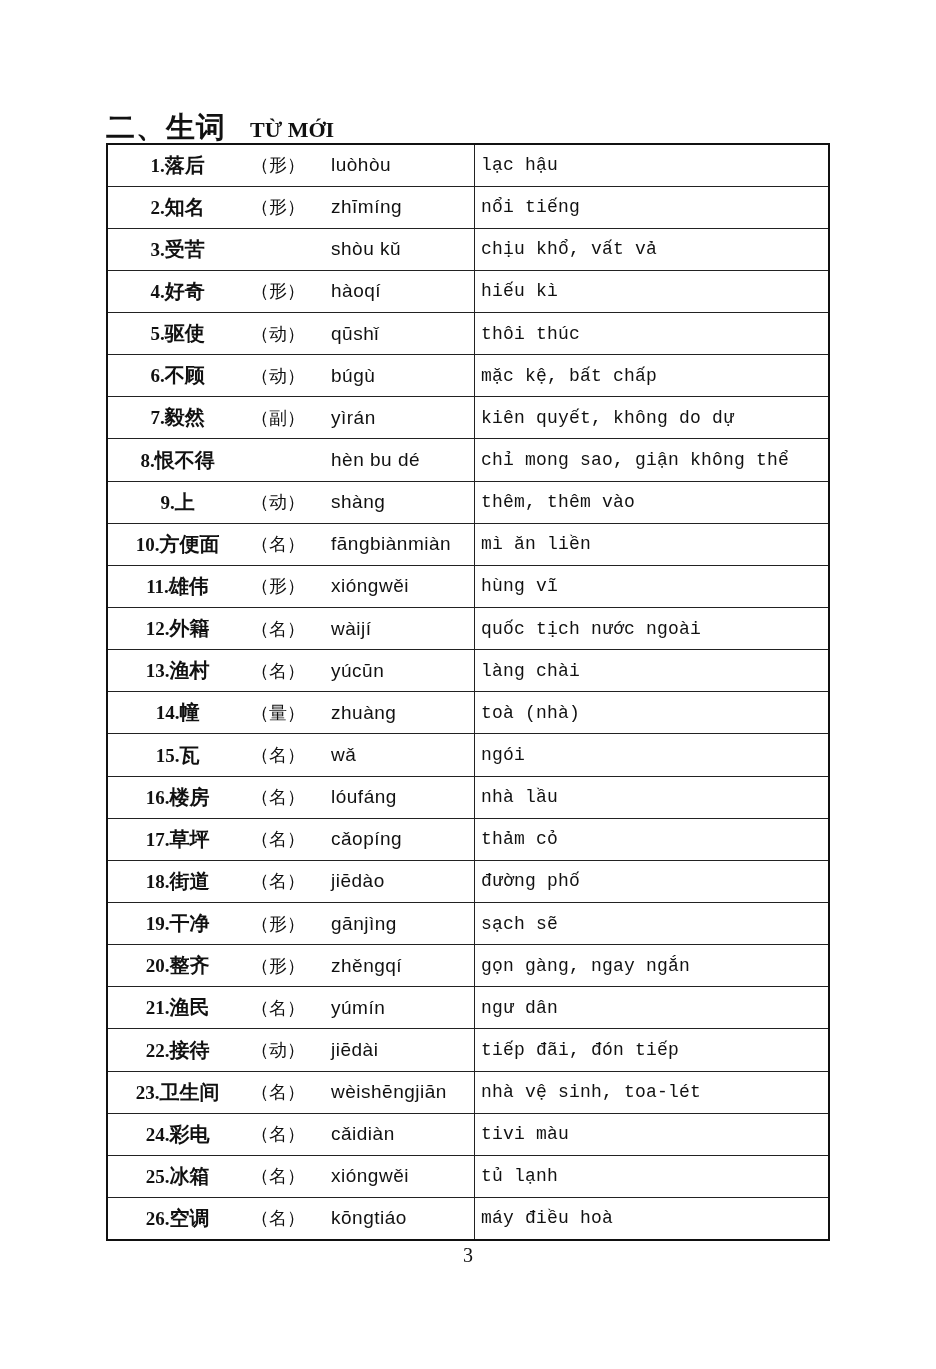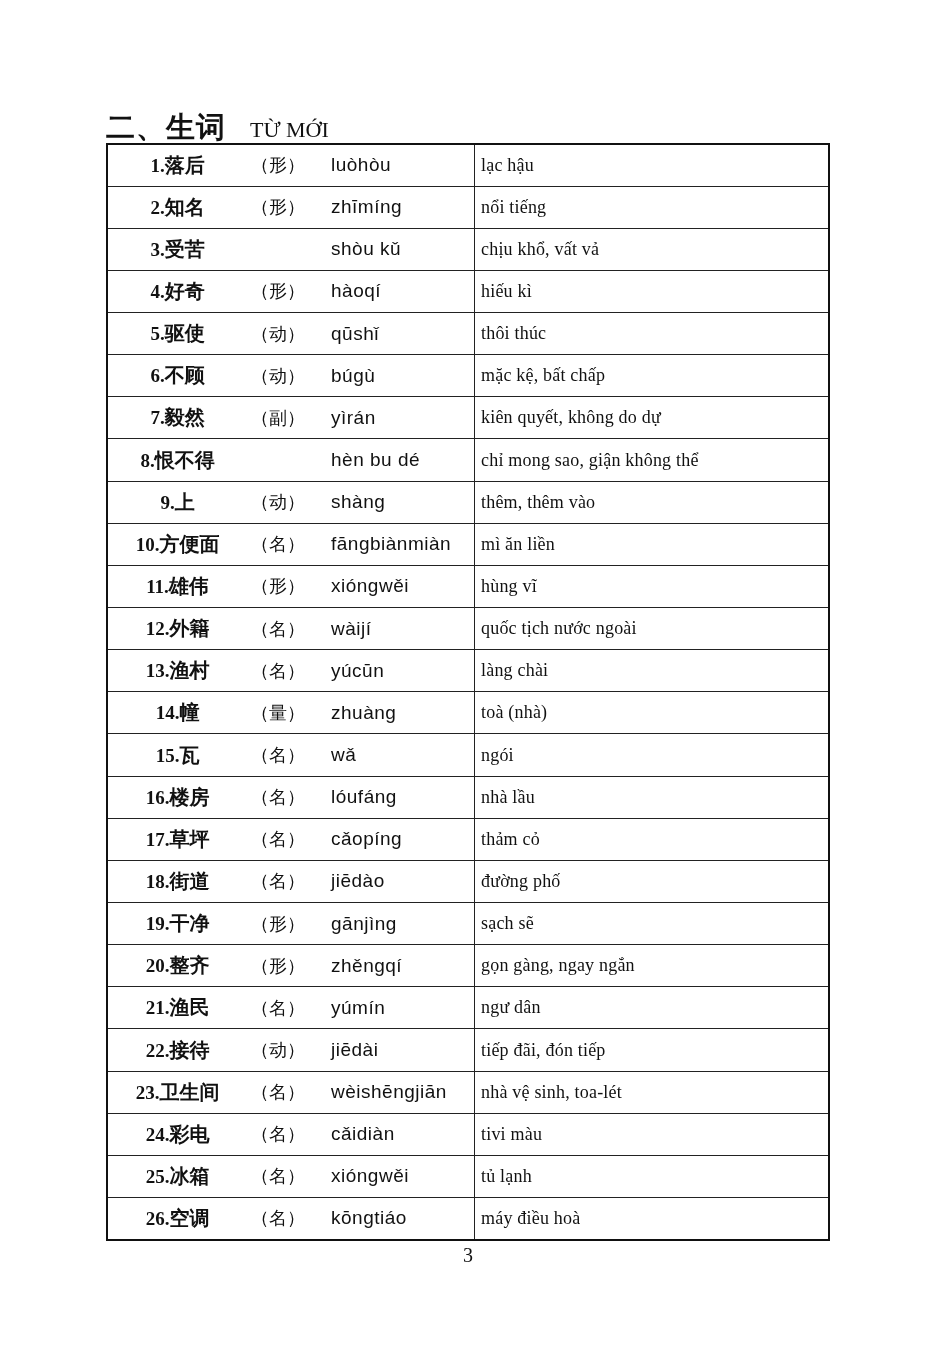--- a/index.html
+++ b/index.html
@@ -5,21 +5,21 @@
     html, body { margin: 0; padding: 0; background: #ffffff; }
     body { width: 936px; height: 1369px; position: relative; overflow: hidden; color: #111; }
     .heading {
       position: absolute; left: 106px; top: 82px; height: 40px;
       display: flex; align-items: baseline;
     }
     .heading .cn {
       font-family: "DejaVu Sans", sans-serif; font-weight: bold; font-size: 29px; letter-spacing: 1px; text-align: center;
     }
     .heading .vn {
-      font-family: "Liberation Serif", serif; font-weight: normal; font-size: 22px; margin-left: 24px; margin-top: 35px;
+      font-family: "Liberation Serif", serif; font-weight: bold; font-size: 22px; margin-left: 24px; margin-top: 35px;
     }
     table.vocab {
       position: absolute; left: 106px; top: 143px;
       width: 724px; border-collapse: collapse;
       border: 2px solid #111;
     }
     table.vocab tr { height: 42.15px; }
     table.vocab td {
       border-top: 1.5px solid #222; border-bottom: 1.5px solid #222;
       padding: 0; vertical-align: middle; white-space: nowrap;
@@ -32,21 +32,21 @@
     td.pos {
       width: 80px;
       font-family: "DejaVu Sans", sans-serif; font-size: 18px; padding-left: 6px !important;
     }
     td.pinyin {
       width: 143px;
       font-family: Liberation Sans, sans-serif; font-size: 19px; letter-spacing: 0.5px;
       border-right: 1.5px solid #222;
     }
     td.meaning {
-      font-family: Liberation Serif, serif; font-size: 18px; padding-left: 6px !important;
+      font-family: Liberation Mono, monospace; font-size: 18px; padding-left: 6px !important;
       transform-origin: left; letter-spacing: 0.2px;
     }
     .pagenum {
       position: absolute; left: 0; width: 936px; top: 1244px; text-align: center;
       font-family: "Liberation Serif", serif; font-size: 20px;
     }
   </style>
 </head>
 <body>
 

